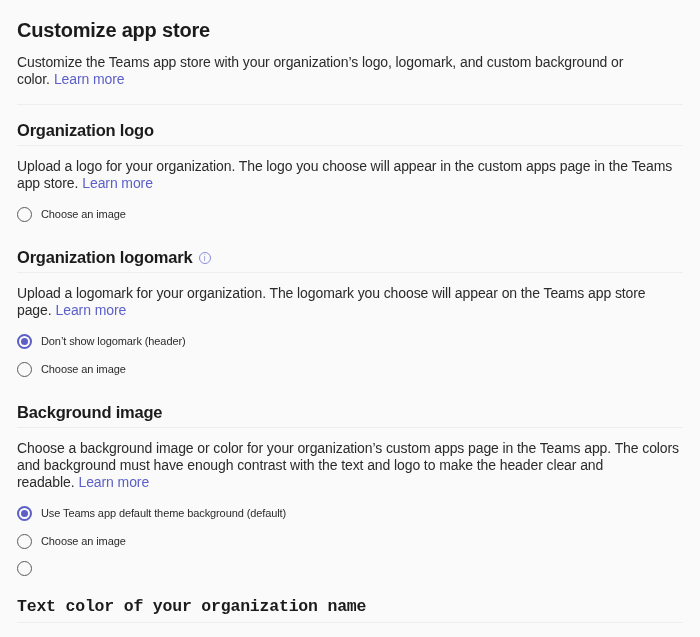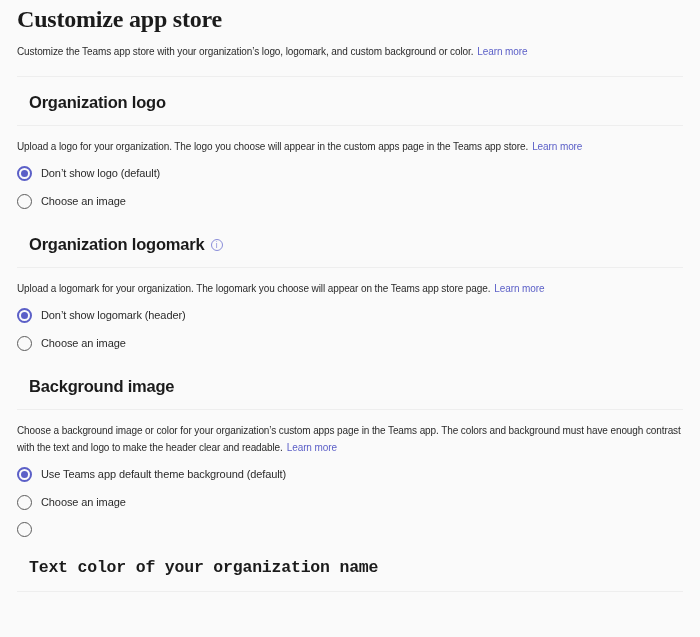--- a/index.html
+++ b/index.html
@@ -9,52 +9,51 @@
     height: 637px;
     overflow: hidden;
     background: #fafafa;
     font-family: "Liberation Sans", sans-serif;
     color: #2b2b2b;
   }
   .container { padding: 0 17px; }
 
   .page-title {
     margin: 0;
-    padding-top: 7px;
-    font-size: 24px;
+    padding-top: 18px;
+    font-size: 20px;
     line-height: 24px;
     font-weight: 700;
     letter-spacing: -0.2px;
     color: #1b1b1b;
-    font-family: Liberation Serif, serif;
   }
 
   .body-text {
-    font-size: 10px;
+    font-size: 14px;
     letter-spacing: -0.1px;
     line-height: 17px;
     color: #2b2b2b;
   }
   .intro { margin-top: 12px; }
 
   a.learn-more {
     color: #5b5fc7;
     text-decoration: none;
     margin-left: 4px;
     cursor: pointer;
   }
 
   .divider { height: 1px; background: #eeeeee; }
   .intro-divider { margin-top: 16px; }
 
   .section { margin-top: 24px; }
   .section.first { margin-top: 14px; }
 
   .section-title {
-    margin: 12px;
+    margin: 0;
     font-size: 16.5px;
     line-height: 22px;
     font-weight: 700;
     letter-spacing: -0.2px;
     color: #1b1b1b;
     display: flex;
     align-items: center;
   }
   .section .divider { margin-top: 4px; }
   .section .desc { margin-top: 12px; }
@@ -121,24 +120,20 @@
   <p class="body-text intro"><span>Customize the Teams app store with your organization’s logo, logomark, and custom background or color.</span><a class="learn-more">Learn more</a></p>
 
   <div class="divider intro-divider"></div>
 
   <section class="section first">
     <h2 class="section-title">
         <span>Organization logo</span>
       </h2>
     <div class="divider"></div>
     <p class="body-text desc"><span>Upload a logo for your organization. The logo you choose will appear in the custom apps page in the Teams app store.</span><a class="learn-more">Learn more</a></p>
-    <div class="radio-row first selected">
-      <span class="radio"></span>
-      <span class="radio-label">Don’t show logo (default)</span>
-    </div>
     <div class="radio-row">
       <span class="radio"></span>
       <span class="radio-label">Choose an image</span>
     </div>
   </section>
 
   <section class="section">
     <h2 class="section-title">
         <span>Organization logomark</span>
         <i class="info-icon">i</i>

